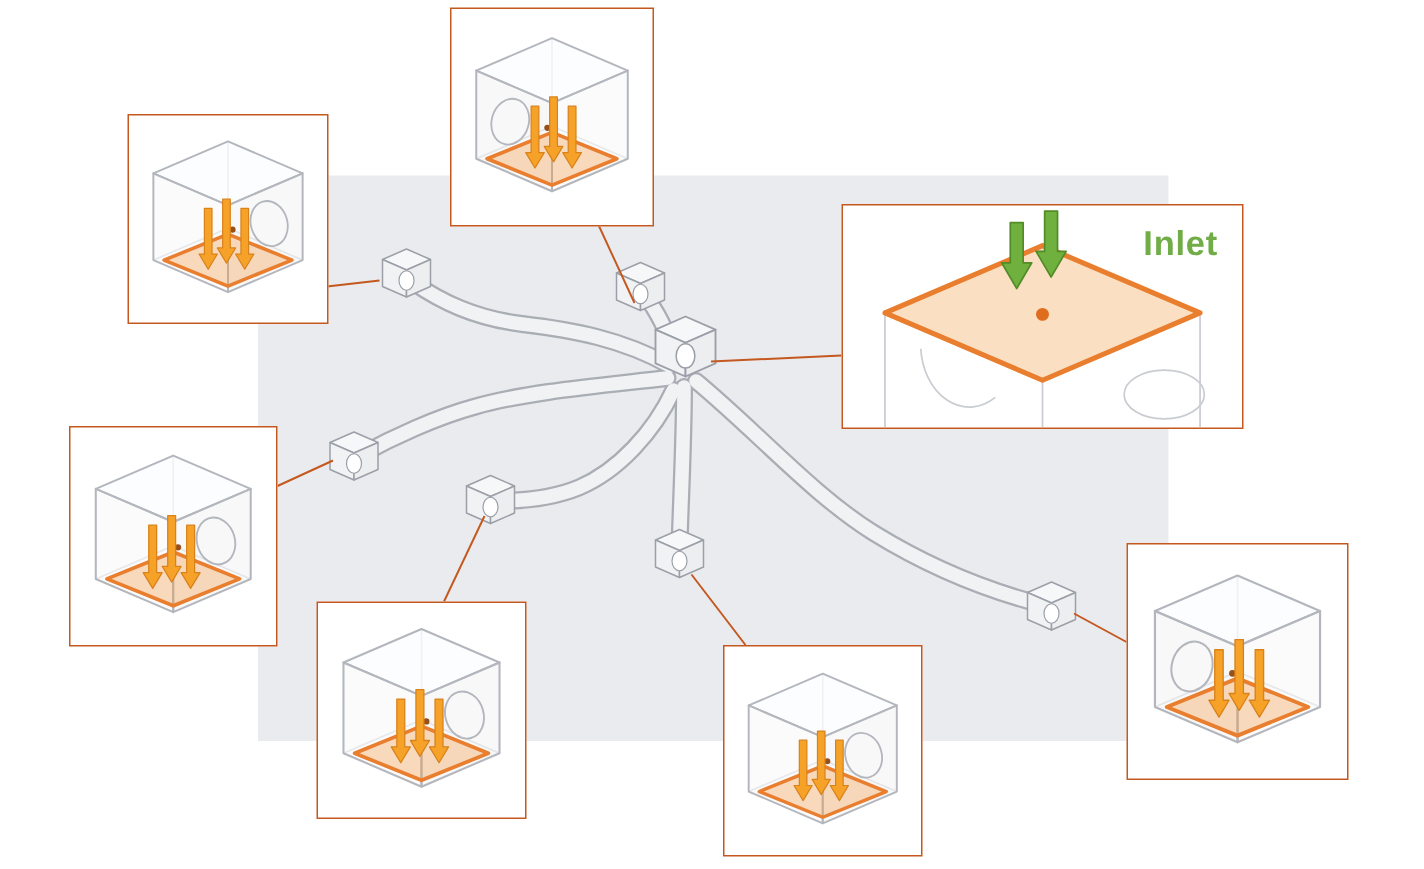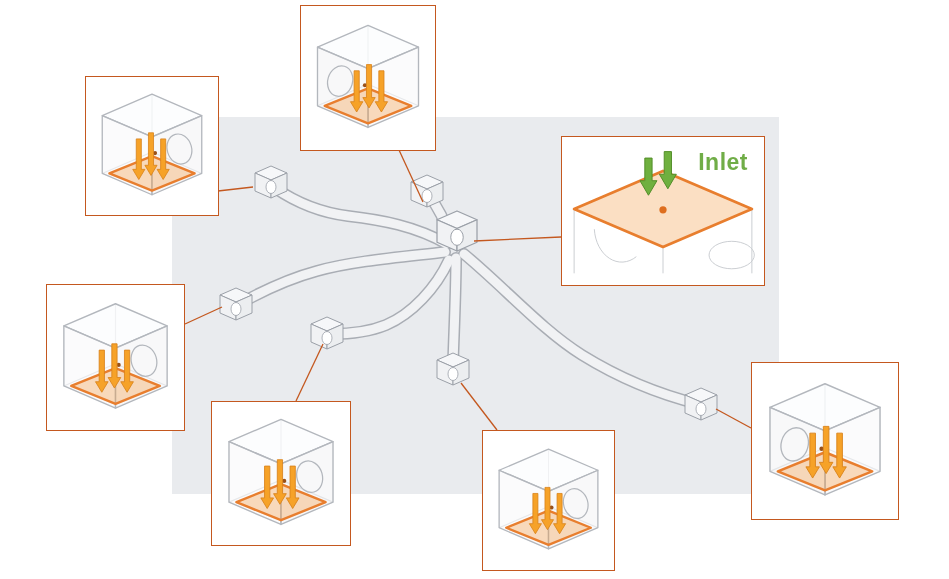--- a/index.html
+++ b/index.html
@@ -142,20 +142,20 @@
   </div>
 
   <div class="callout" style="left:751px; top:362px; width:148px; height:158px;">
     <svg viewBox="0 0 130 130">
       <g transform="translate(130,0) scale(-1,1)">
           <use href="#sym-outlet-cube" width="130" height="130"></use>
         </g>
     </svg>
   </div>
 
-  <div class="callout" style="left:561px; top:136px; width:204px; height:150px;">
+  <div class="callout" style="left:561px; top:136px; width:268px; height:150px;">
     <svg viewBox="0 0 250 155" preserveAspectRatio="xMidYMid meet">
       <use href="#sym-inlet" width="250" height="155"></use>
     </svg>
     <span class="inlet-label">Inlet</span>
   </div>
 
 </div>
 
 </body></html>

